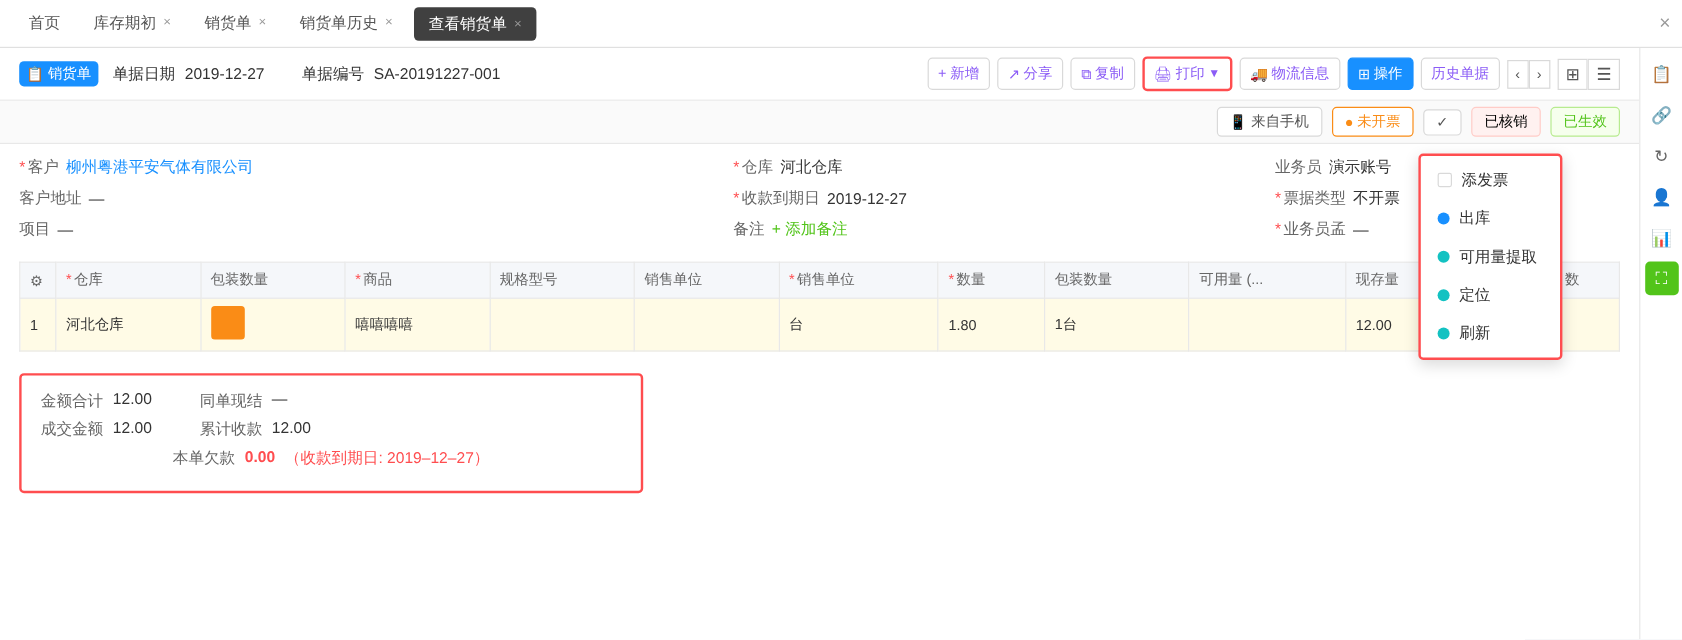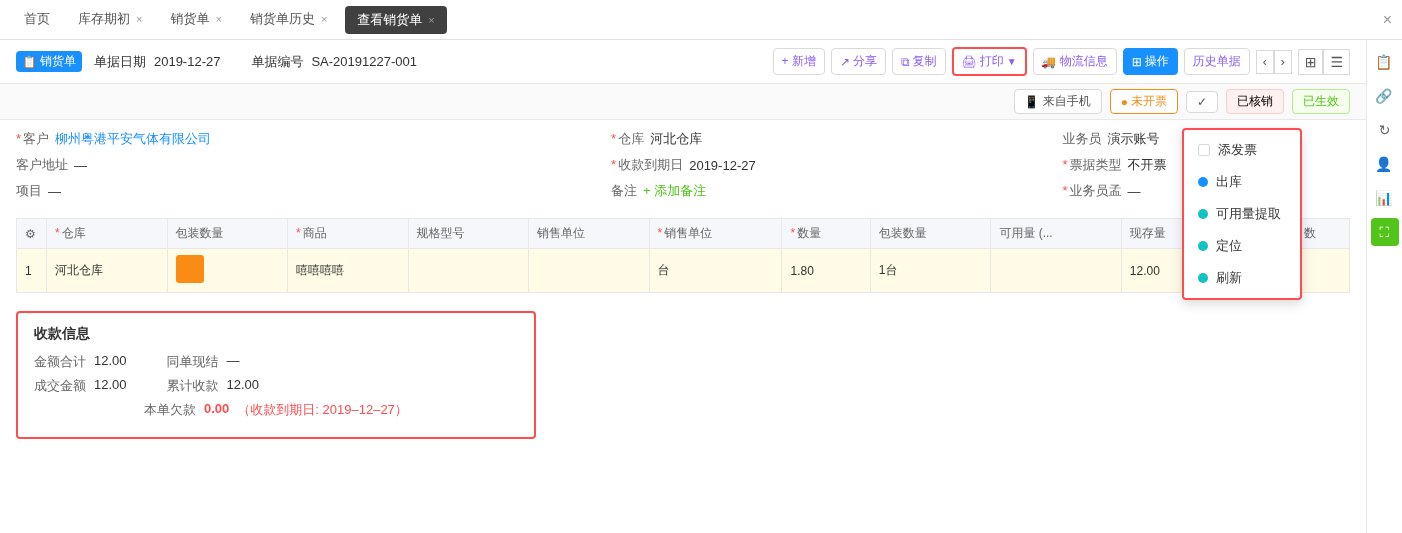--- a/index.html
+++ b/index.html
@@ -368,21 +368,20 @@
             <td>12.00</td>
             <td>0.</td>
             <td></td>
           </tr>
         </tbody>
       </table>
     </div>
 
     <div class="bottom-section" style="padding-right: 52px; margin-top: 8px;">
       <div class="info-box">
-        <div class="info-box-title">收款信息</div>
         <div class="info-row">
           <div class="info-item">
             <span class="info-label">金额合计</span>
             <span class="info-val">12.00</span>
           </div>
           <div class="info-item">
             <span class="info-label">同单现结</span>
             <span class="info-val">—</span>
           </div>
         </div>

